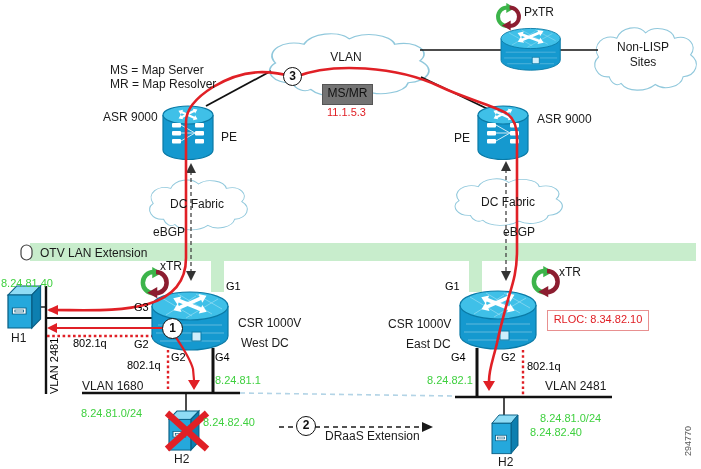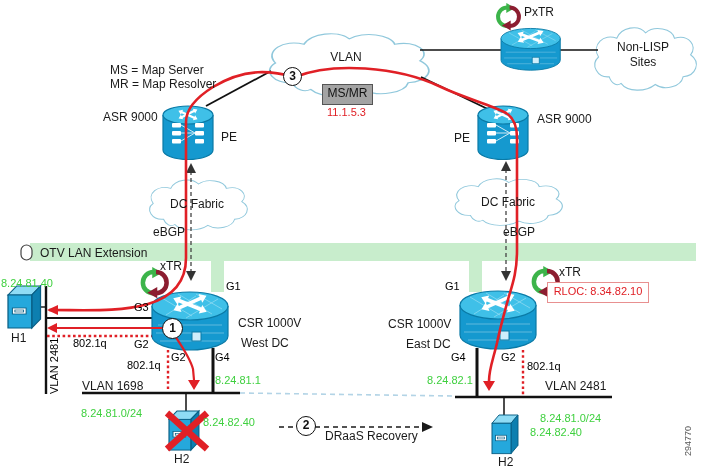--- a/index.html
+++ b/index.html
@@ -7,21 +7,21 @@
          font-family:"Liberation Sans",sans-serif;}
   #stage svg{position:absolute;left:0;top:0;z-index:1;}
   .abs{position:absolute;z-index:2;}
   .lbl{font-size:12px;color:#1a1a1a;white-space:nowrap;}
   .sm{font-size:11px;}
   .ctr{text-align:center;}
   .green{color:#3fd03f;margin-top:11px;}
   .redtxt{color:#e02026;}
   .rbox{border:1px solid #e89090;background:#fff;color:#e02026;font-size:11px;
         text-align:center;line-height:17px;white-space:nowrap;}
-  .tealbox{background:#a3a3a3;border:1px solid #555;color:#111;font-size:12px;
+  .tealbox{background:#737373;border:1px solid #555;color:#111;font-size:12px;
         text-align:center;line-height:17px;}
   .circ{border:1.5px solid #111;border-radius:50%;background:#fff;text-align:center;
         font-weight:bold;font-size:12px;color:#111;box-sizing:border-box;}
   .vrot{transform:rotate(-90deg);transform-origin:0 0;}
   .fig{font-size:9px;color:#555;}
 </style>
 </head>
 <body>
 
 <div id="stage">
@@ -184,48 +184,48 @@
 <div class="abs lbl ctr" style="left:157px;top:197px;width:80px;">DC Fabric</div>
 <div class="abs lbl ctr" style="left:468px;top:195px;width:80px;">DC Fabric</div>
 <div class="abs lbl" style="left:153px;top:225px;">eBGP</div>
 <div class="abs lbl" style="left:503px;top:225px;">eBGP</div>
 
 <div class="abs lbl" style="left:40px;top:246px;">OTV LAN Extension</div>
 
 <div class="abs sm green" style="left:1px;top:266px;">8.24.81.40</div>
 <div class="abs lbl" style="left:160px;top:259px;">xTR</div>
 <div class="abs lbl" style="left:559px;top:265px;">xTR</div>
-<div class="abs rbox" style="left:547px;top:282px;width:100px;height:19px;">RLOC: 8.34.82.10</div>
+<div class="abs rbox" style="left:547px;top:310px;width:100px;height:19px;">RLOC: 8.34.82.10</div>
 
 <div class="abs sm" style="left:226px;top:280px;">G1</div>
 <div class="abs sm" style="left:445px;top:280px;">G1</div>
 <div class="abs sm" style="left:134px;top:301px;">G3</div>
 
 <div class="abs lbl" style="left:238px;top:316px;">CSR 1000V</div>
 <div class="abs lbl" style="left:241px;top:336px;">West DC</div>
 <div class="abs lbl" style="left:388px;top:317px;">CSR 1000V</div>
 <div class="abs lbl" style="left:406px;top:337px;">East DC</div>
 
 <div class="abs sm" style="left:73px;top:337px;">802.1q</div>
 <div class="abs sm" style="left:134px;top:338px;">G2</div>
 <div class="abs circ" style="left:162px;top:318px;width:21px;height:21px;line-height:18px;">1</div>
 <div class="abs sm" style="left:171px;top:351px;">G2</div>
 <div class="abs sm" style="left:127px;top:359px;">802.1q</div>
 <div class="abs sm" style="left:215px;top:351px;">G4</div>
 <div class="abs sm green" style="left:215px;top:363px;">8.24.81.1</div>
 
 <div class="abs sm vrot" style="left:48px;top:394px;">VLAN 2481</div>
-<div class="abs lbl" style="left:82px;top:379px;">VLAN 1698</div>
+<div class="abs lbl" style="left:82px;top:379px;">VLAN 1680</div>
 <div class="abs sm green" style="left:81px;top:396px;">8.24.81.0/24</div>
 <div class="abs sm green" style="left:203px;top:405px;">8.24.82.40</div>
 <div class="abs lbl" style="left:11px;top:331px;">H1</div>
 <div class="abs lbl" style="left:174px;top:452px;">H2</div>
 
 <div class="abs circ" style="left:296px;top:416px;width:20px;height:20px;line-height:17px;">2</div>
-<div class="abs lbl" style="left:325px;top:429px;">DRaaS Recovery</div>
+<div class="abs lbl" style="left:325px;top:429px;">DRaaS Extension</div>
 
 <div class="abs sm" style="left:451px;top:351px;">G4</div>
 <div class="abs sm green" style="left:427px;top:363px;">8.24.82.1</div>
 <div class="abs sm" style="left:501px;top:351px;">G2</div>
 <div class="abs sm" style="left:527px;top:360px;">802.1q</div>
 <div class="abs lbl" style="left:545px;top:379px;">VLAN 2481</div>
 <div class="abs sm green" style="left:540px;top:401px;">8.24.81.0/24</div>
 <div class="abs sm green" style="left:530px;top:415px;">8.24.82.40</div>
 <div class="abs lbl" style="left:498px;top:455px;">H2</div>
 

